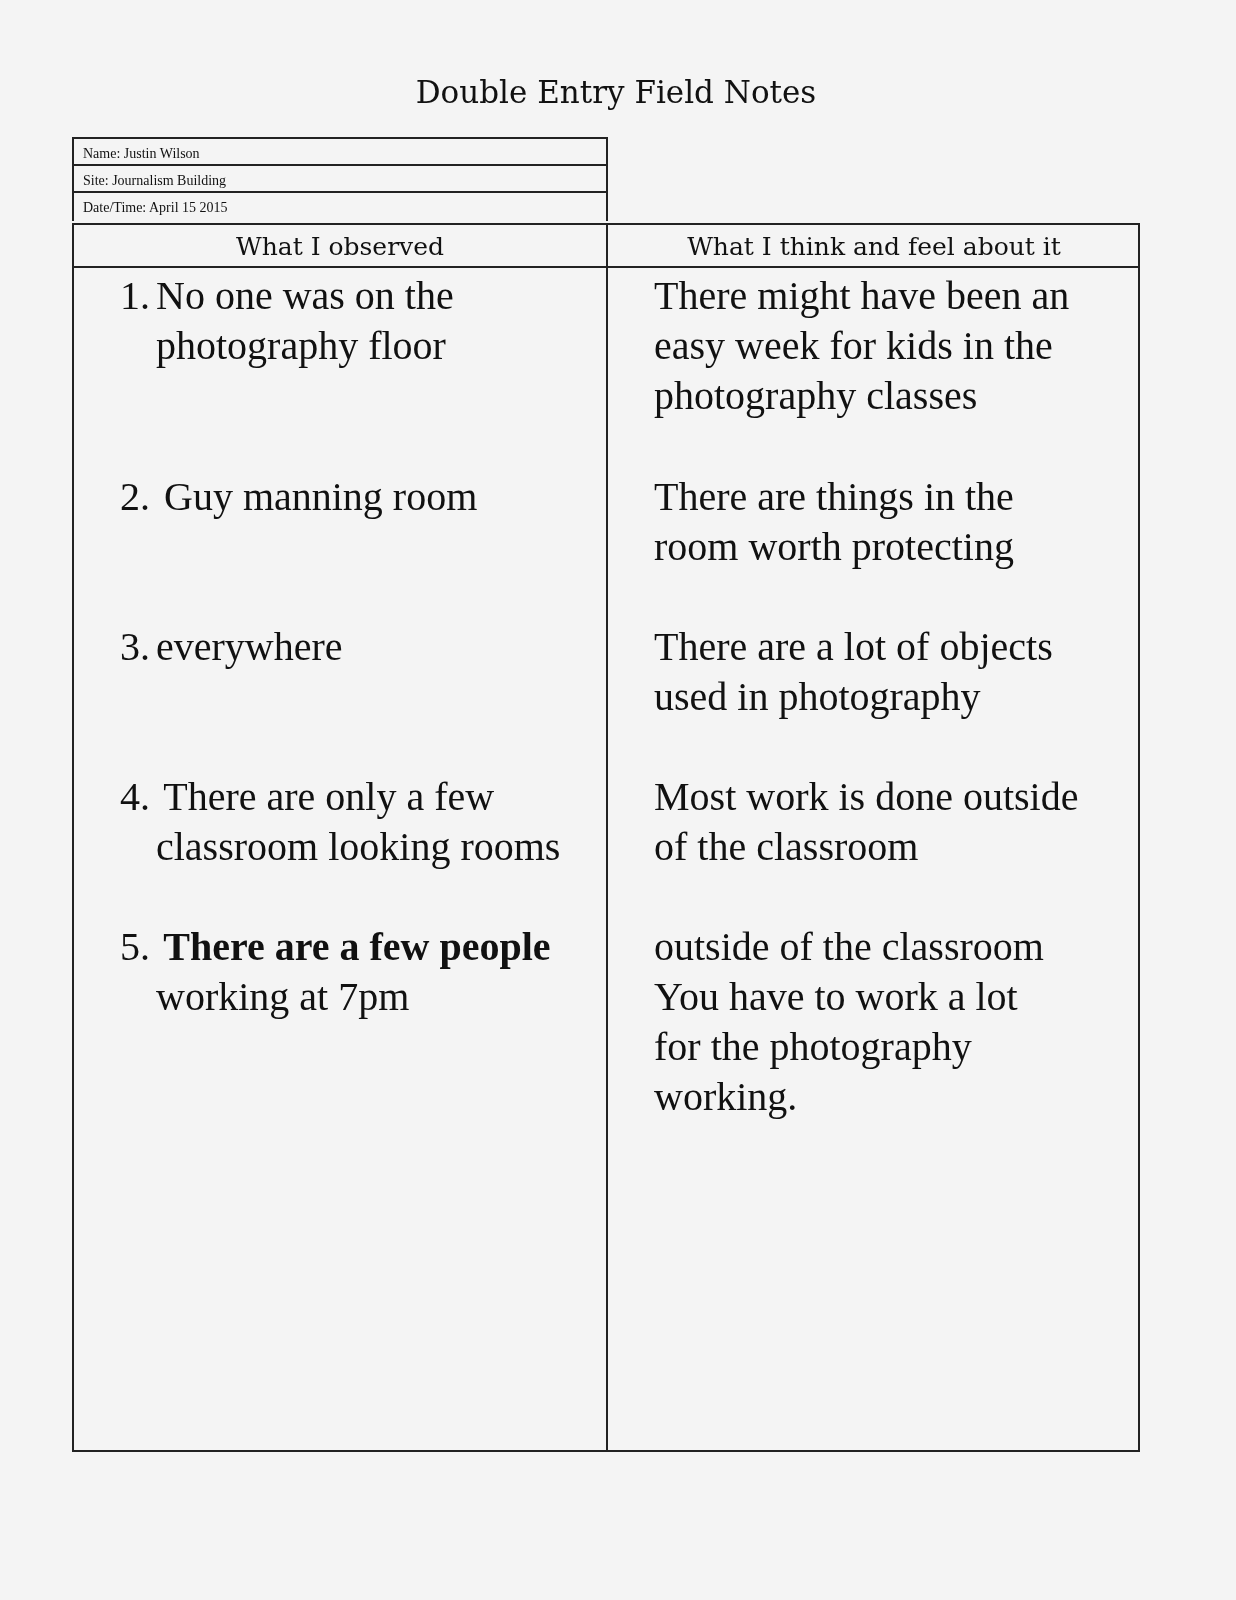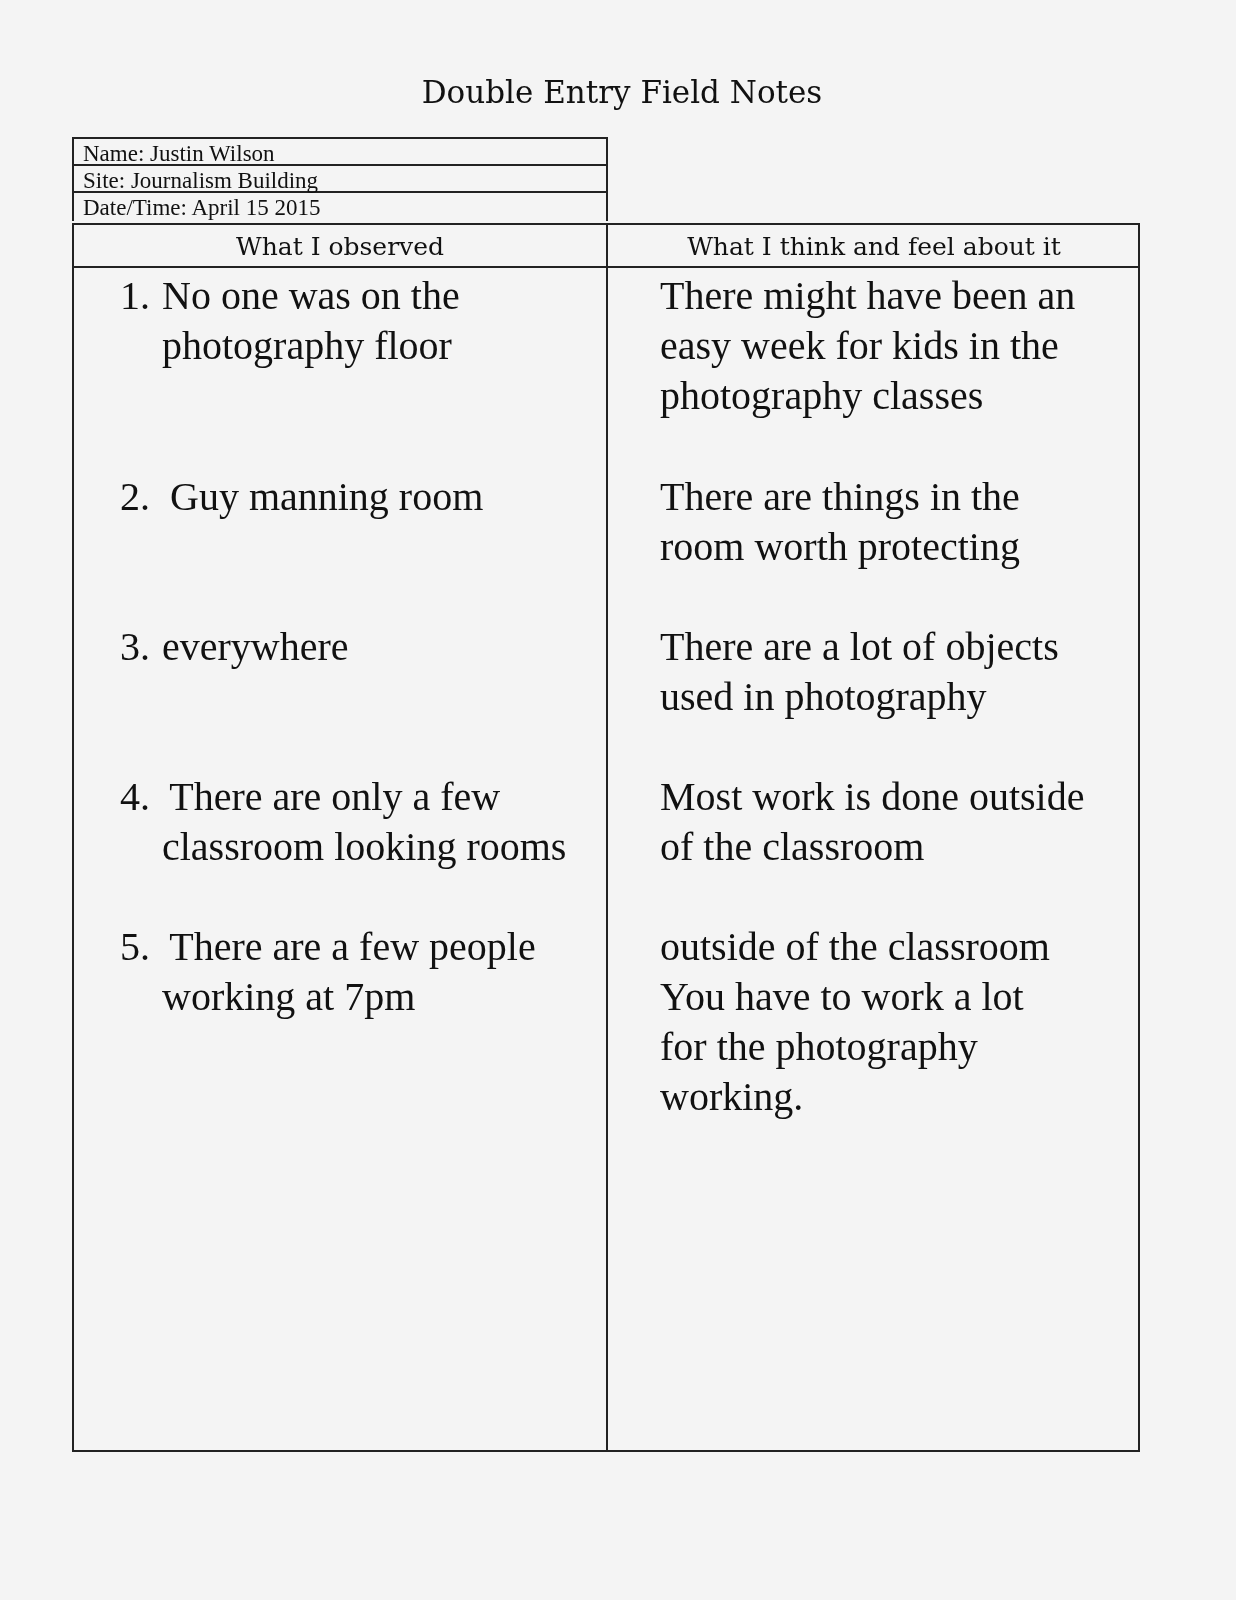--- a/index.html
+++ b/index.html
@@ -4,33 +4,33 @@
 <style>
   html, body { margin: 0; padding: 0; }
   body {
     width: 1236px; height: 1600px;
     background: #f4f4f4;
     position: relative;
     overflow: hidden;
     color: #111;
   }
   .title {
-    position: absolute; left: 16px; width: 1212px; top: 74px;
+    position: absolute; left: 10px; width: 1212px; top: 74px;
     text-align: center;
     font-family: "DejaVu Serif", serif;
     font-size: 31px; letter-spacing: 0px;
   }
   .info-box {
     position: absolute; left: 72px; top: 137px; width: 532px;
     border: 2px solid #222; border-bottom: none;
   }
   .info-row {
     height: 27px; border-bottom: 2px solid #222;
     font-family: "Liberation Serif", serif;
-    font-size: 23px; line-height: 29px;
+    font-size: 14px; line-height: 29px;
     padding-left: 9px; box-sizing: border-box;
     white-space: nowrap;
   }
   .info-row:last-child { border-bottom: none; height: 28px; }
   .main-table {
     position: absolute; left: 72px; top: 223px;
     width: 1068px; height: 1229px;
     border: 2px solid #222; box-sizing: border-box;
   }
   .col-divider {
@@ -47,21 +47,21 @@
   }
   .hdr-left { left: 0; width: 532px; }
   .hdr-right { left: 534px; width: 532px; }
   .entry {
     position: absolute;
     font-family: "Liberation Serif", serif;
     font-size: 40px; line-height: 50px;
     white-space: nowrap;
   }
   .entry .num { position: absolute; left: 0; top: 0; }
-  .entry .line { display: block; margin-left: 6px; }
+  .entry .line { display: block; }
   .left-entry { left: 46px; }
   .left-entry .text { display: block; padding-left: 36px; }
   .right-entry { left: 580px; }
 </style>
 </head>
 <body>
 
 <div class="title">Double Entry Field Notes</div>
 
 <div class="info-box">
@@ -99,21 +99,21 @@
     <span class="num">4.</span>
     <span class="text" style="padding-left:34px;">
       <span class="line" style="white-space:pre;"> There are only a few</span>
     </span>
     <span class="text">
       <span class="line">classroom looking rooms</span>
     </span>
   </div>
   <div class="entry left-entry" style="top:697px;">
     <span class="num">5.</span>
-    <span class="text" style="padding-left:34px;">
+    <span class="text" style="padding-left:34px;font-weight:bold;">
       <span class="line" style="white-space:pre;"> There are a few people</span>
     </span>
     <span class="text">
       <span class="line">working at 7pm</span>
     </span>
   </div>
 
   <div class="entry right-entry" style="top:46px;">
     <span class="line">There might have been an</span>
     <span class="line">easy week for kids in the</span>

